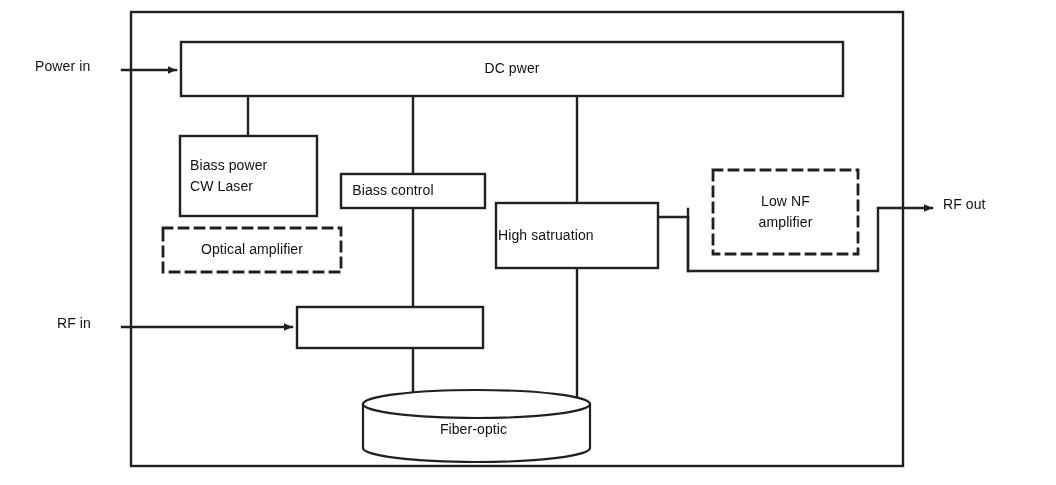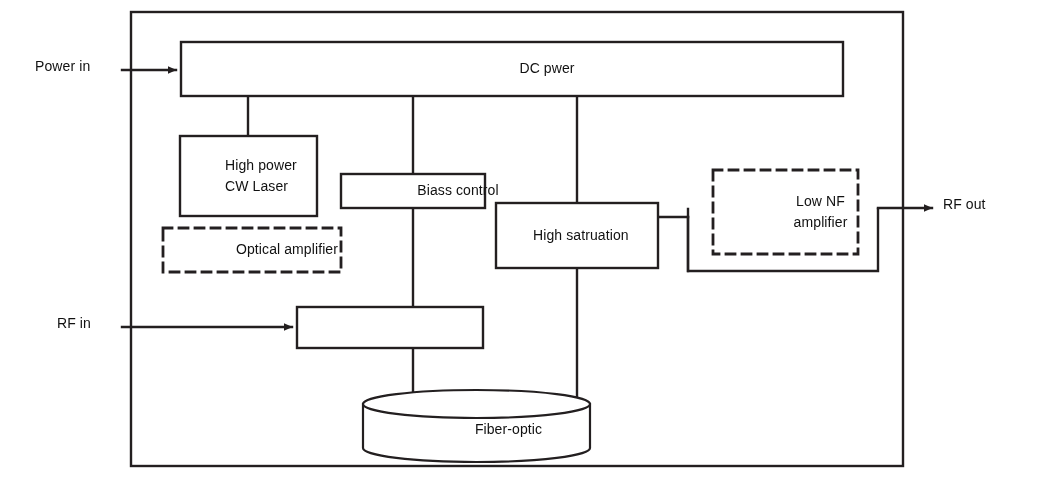--- a/index.html
+++ b/index.html
@@ -34,21 +34,20 @@
     white-space: nowrap;
     text-align: center;
     letter-spacing: 0.1px;
   }
   .lbl.two-line { line-height: 1.52; white-space: normal; }
   .centerbox {
     display: flex;
     align-items: center;
     justify-content: center;
     flex-direction: column;
-    margin-left: 35px;
   }
 </style>
 </head>
 <body>
 
 <div id="stage">
 
   <svg viewBox="0 0 1056 485">
     <defs>
       <marker id="arrowhead" markerWidth="9" markerHeight="8" refX="8.4" refY="4" orient="auto" markerUnits="userSpaceOnUse">
@@ -104,27 +103,27 @@
 
   <div class="lbl" style="left:35px; top:58px;">Power in</div>
 
   <div class="lbl" style="left:57px; top:315px;">RF in</div>
 
   <div class="lbl" style="left:943px; top:196px;">RF out</div>
 
   <div class="lbl centerbox" style="left:181px; top:42px; width:662px; height:54px;">DC pwer</div>
 
   <div class="lbl two-line centerbox" style="left:180px; top:136px; width:137px; height:80px; text-align:left; align-items:flex-start; padding-left:10px; box-sizing:border-box;">
-    <span>High power</span>
+    <span>Biass power</span>
     <span>CW Laser</span>
   </div>
 
   <div class="lbl centerbox" style="left:163px; top:228px; width:178px; height:44px;">Optical amplifier</div>
 
-  <div class="lbl centerbox" style="left:351px; top:174px; width:144px; height:34px;">Biass control</div>
+  <div class="lbl centerbox" style="left:321px; top:174px; width:144px; height:34px;">Biass control</div>
 
   <div class="lbl two-line centerbox" style="left:496px; top:203px; width:162px; height:65px; text-align:right; align-items:flex-start; padding-left:2px; box-sizing:border-box;">
     <span>High  satruation</span>
   </div>
 
   <div class="lbl two-line centerbox" style="left:713px; top:170px; width:145px; height:84px;">
     <span>Low NF</span>
     <span>amplifier</span>
   </div>
 

